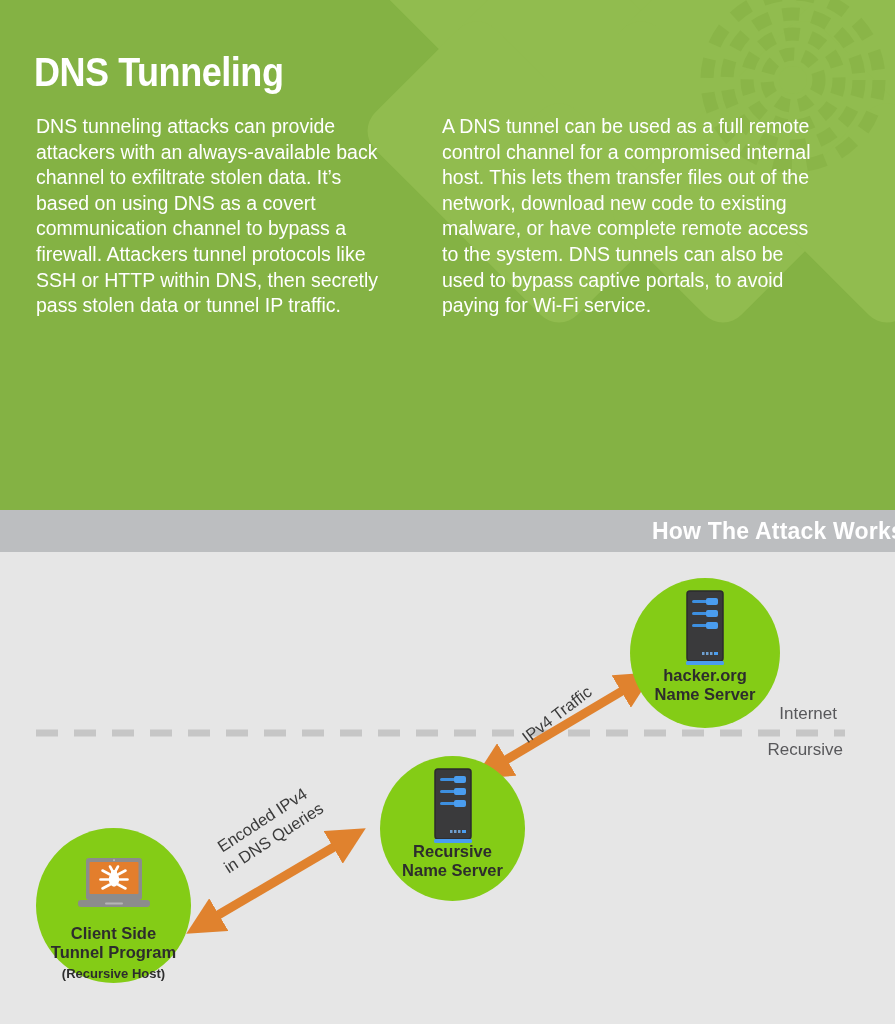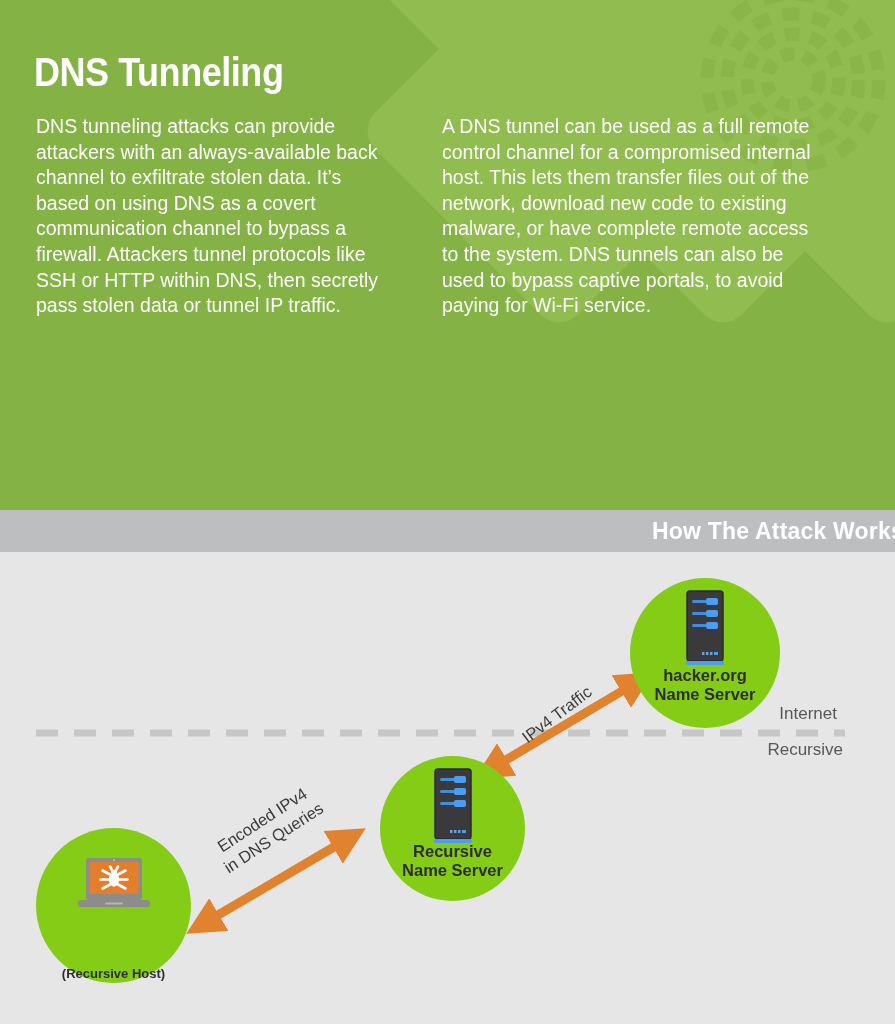--- a/index.html
+++ b/index.html
@@ -325,20 +325,22 @@
               <line x1="44" y1="28.5" x2="51.5" y2="32.5"></line>
               <line x1="38.5" y1="15" x2="36" y2="10.5"></line>
               <line x1="41.5" y1="15" x2="44" y2="10.5"></line>
             </g>
           </g>
 
           <rect x="4" y="44" width="72" height="7" rx="3" fill="#8c8c8c"></rect>
           <rect x="31" y="46.5" width="18" height="2" rx="1" fill="#b5b5b5"></rect>
         </svg>
       </div>
+      <div class="node-label">Client Side
+Tunnel Program</div>
       <div class="node-sublabel">(Recursive Host)</div>
     </div>
 
     <div class="zone-label" id="zone-internet">Internet</div>
     <div class="zone-label" id="zone-enterprise">Recursive</div>
 
     <div class="arrow-label" id="label-ipv4">IPv4 Traffic</div>
     <div class="arrow-label" id="label-encoded">Encoded IPv4
 in DNS Queries</div>
 

